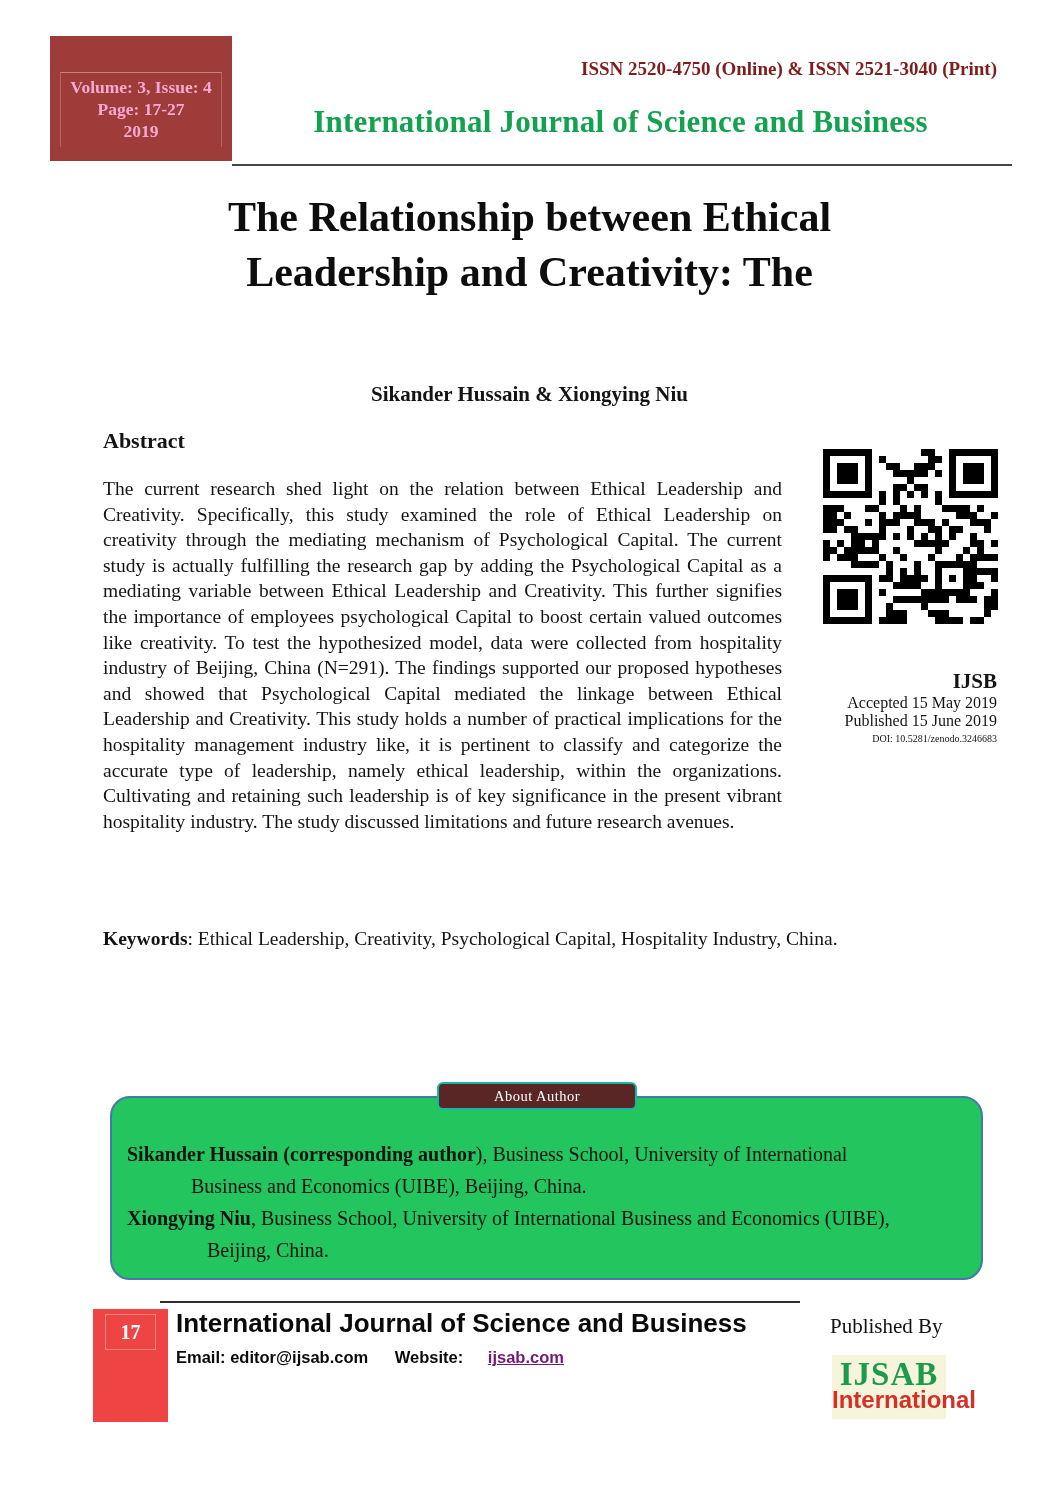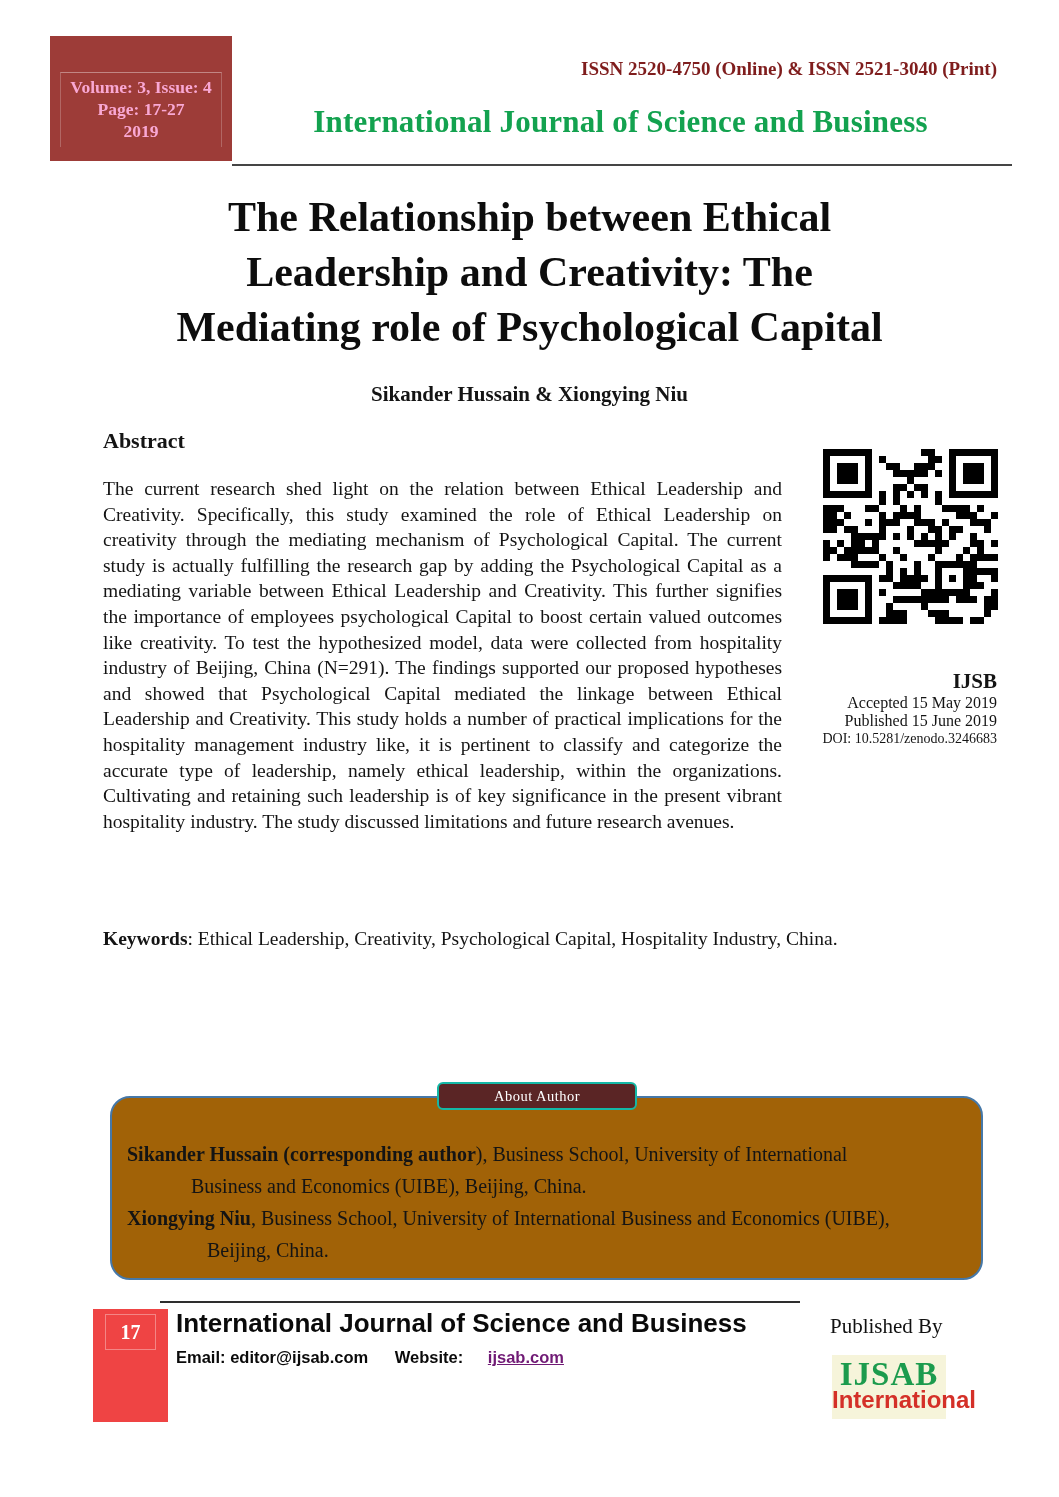--- a/index.html
+++ b/index.html
@@ -56,25 +56,25 @@
   .keywords b { font-weight:bold; }
   
   .qr {
     position:absolute; left:823px; top:449px; width:175px; height:175px;
   }
   .meta {
     position:absolute; top:668px; right:62px; text-align:right; line-height:18px;
   }
   .meta .abbr { font-weight:bold; font-size:21px; line-height:26px; }
   .meta .row  { font-size:16px; }
-  .meta .doi  { font-size:14px; }
+  .meta .doi  { font-size:10px; }
   
   .about-box {
     position:absolute; left:110px; top:1096px; width:873px; height:184px;
-    border:2px solid #4678a8; border-radius:20px; background:#a16207;
+    border:2px solid #4678a8; border-radius:20px; background:#22c55e;
   }
   .about-badge {
     position:absolute; left:437px; top:1082px; width:200px; height:28px;
     background:#5a2525; border:2px solid #14b8a6; border-radius:6px;
     color:#ffffff; font-size:14.5px; line-height:24px; text-align:center;
     letter-spacing:.5px; z-index:2;
   }
   .about-content {
     padding:40px 20px 0 15px; font-size:20px; line-height:32px;
   }
@@ -126,21 +126,20 @@
     <div>2019</div>
   </div>
 </div>
 <div class="issn">ISSN 2520-4750 (Online) &amp; ISSN 2521-3040 (Print)</div>
 <div class="journal-title">International Journal of Science and Business</div>
 <div class="header-rule"></div>
 
 <div class="paper-title">
   <div>The Relationship between Ethical</div>
   <div>Leadership and Creativity: The</div>
-  <div>Mediating role of Psychological Capital</div>
 </div>
 <div class="authors">Sikander Hussain &amp; Xiongying Niu</div>
 <div class="abstract-heading">Abstract</div>
 <div class="abstract-body">The current research shed light on the relation between Ethical Leadership and Creativity. Specifically, this study examined the role of Ethical Leadership on creativity through the mediating mechanism of Psychological Capital. The current study is actually fulfilling the research gap by adding the Psychological Capital as a mediating variable between Ethical Leadership and Creativity. This further signifies the importance of employees psychological Capital to boost certain valued outcomes like creativity. To test the hypothesized model, data were collected from hospitality industry of Beijing, China (N=291). The findings supported our proposed hypotheses and showed that Psychological Capital mediated the linkage between Ethical Leadership and Creativity. This study holds a number of practical implications for the hospitality management industry like, it is pertinent to classify and categorize the accurate type of leadership, namely ethical leadership, within the organizations. Cultivating and retaining such leadership is of key significance in the present vibrant hospitality industry. The study discussed limitations and future research avenues.</div>
 
 <div class="keywords">
   <b>Keywords</b><span>: Ethical Leadership, Creativity, Psychological Capital, Hospitality Industry, China.</span>
 </div>
 
 <div class="qr"><svg width="175" height="175" viewBox="0 0 175 175" fill="#000000">

